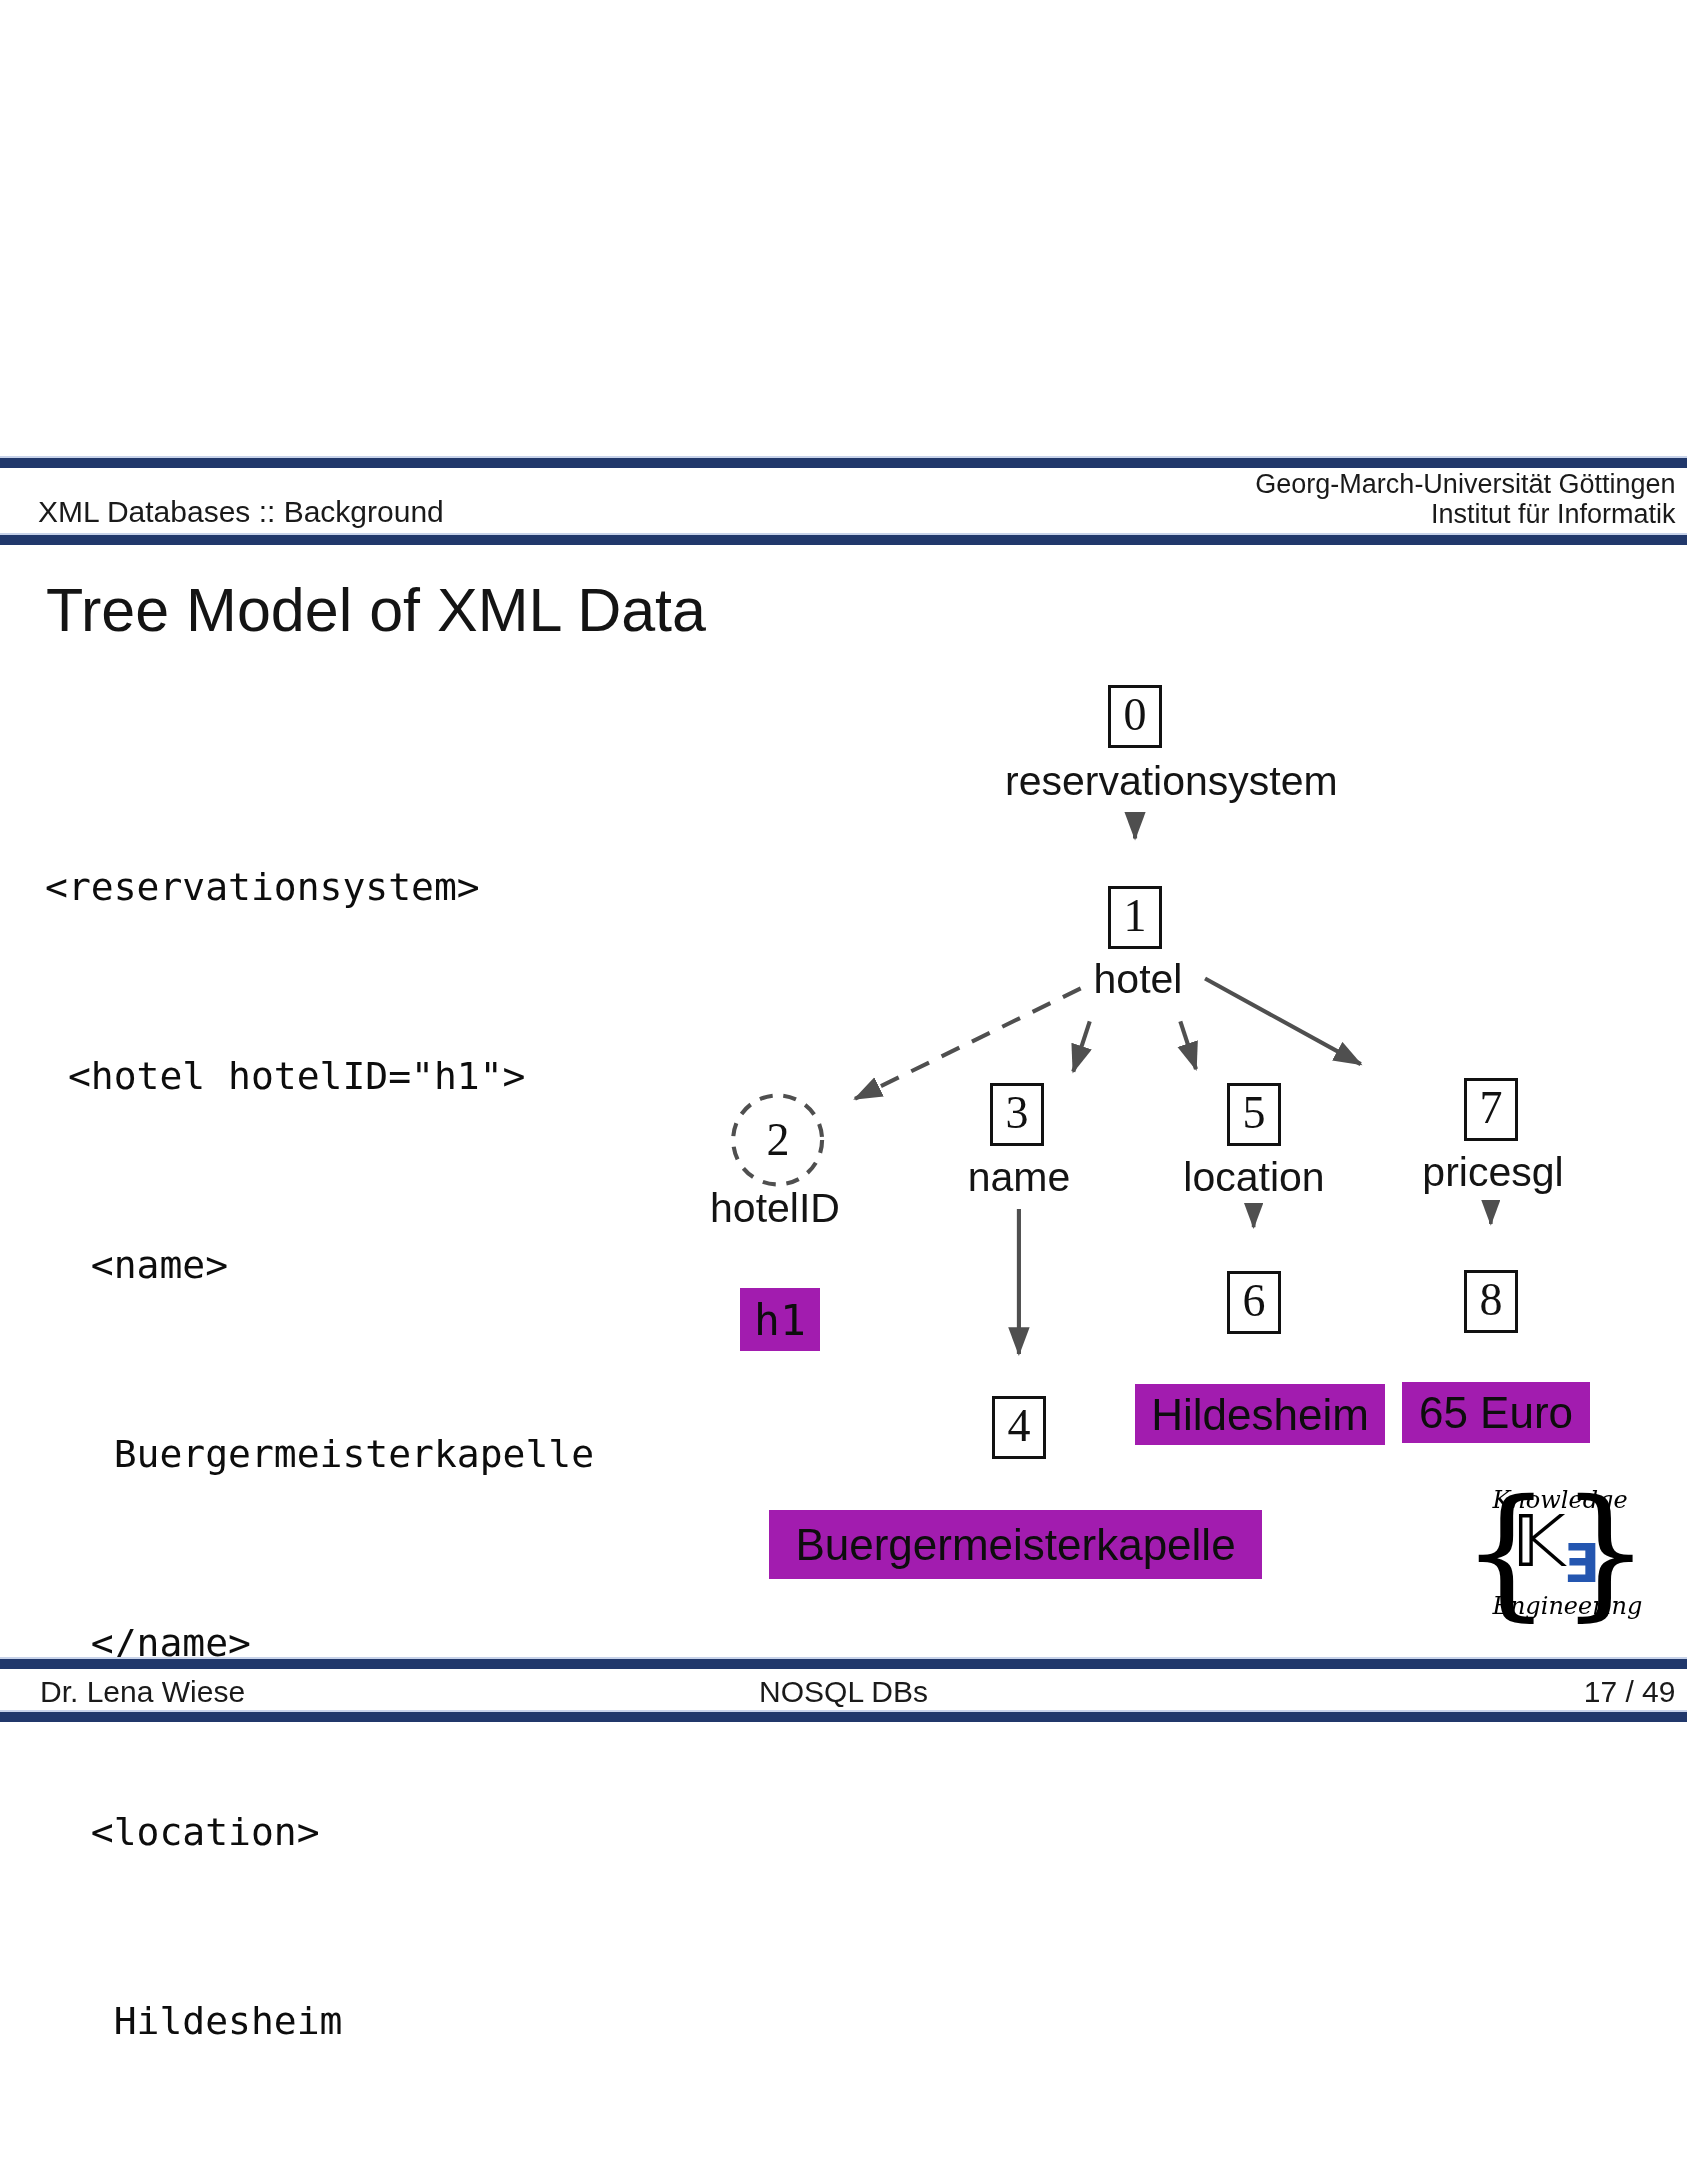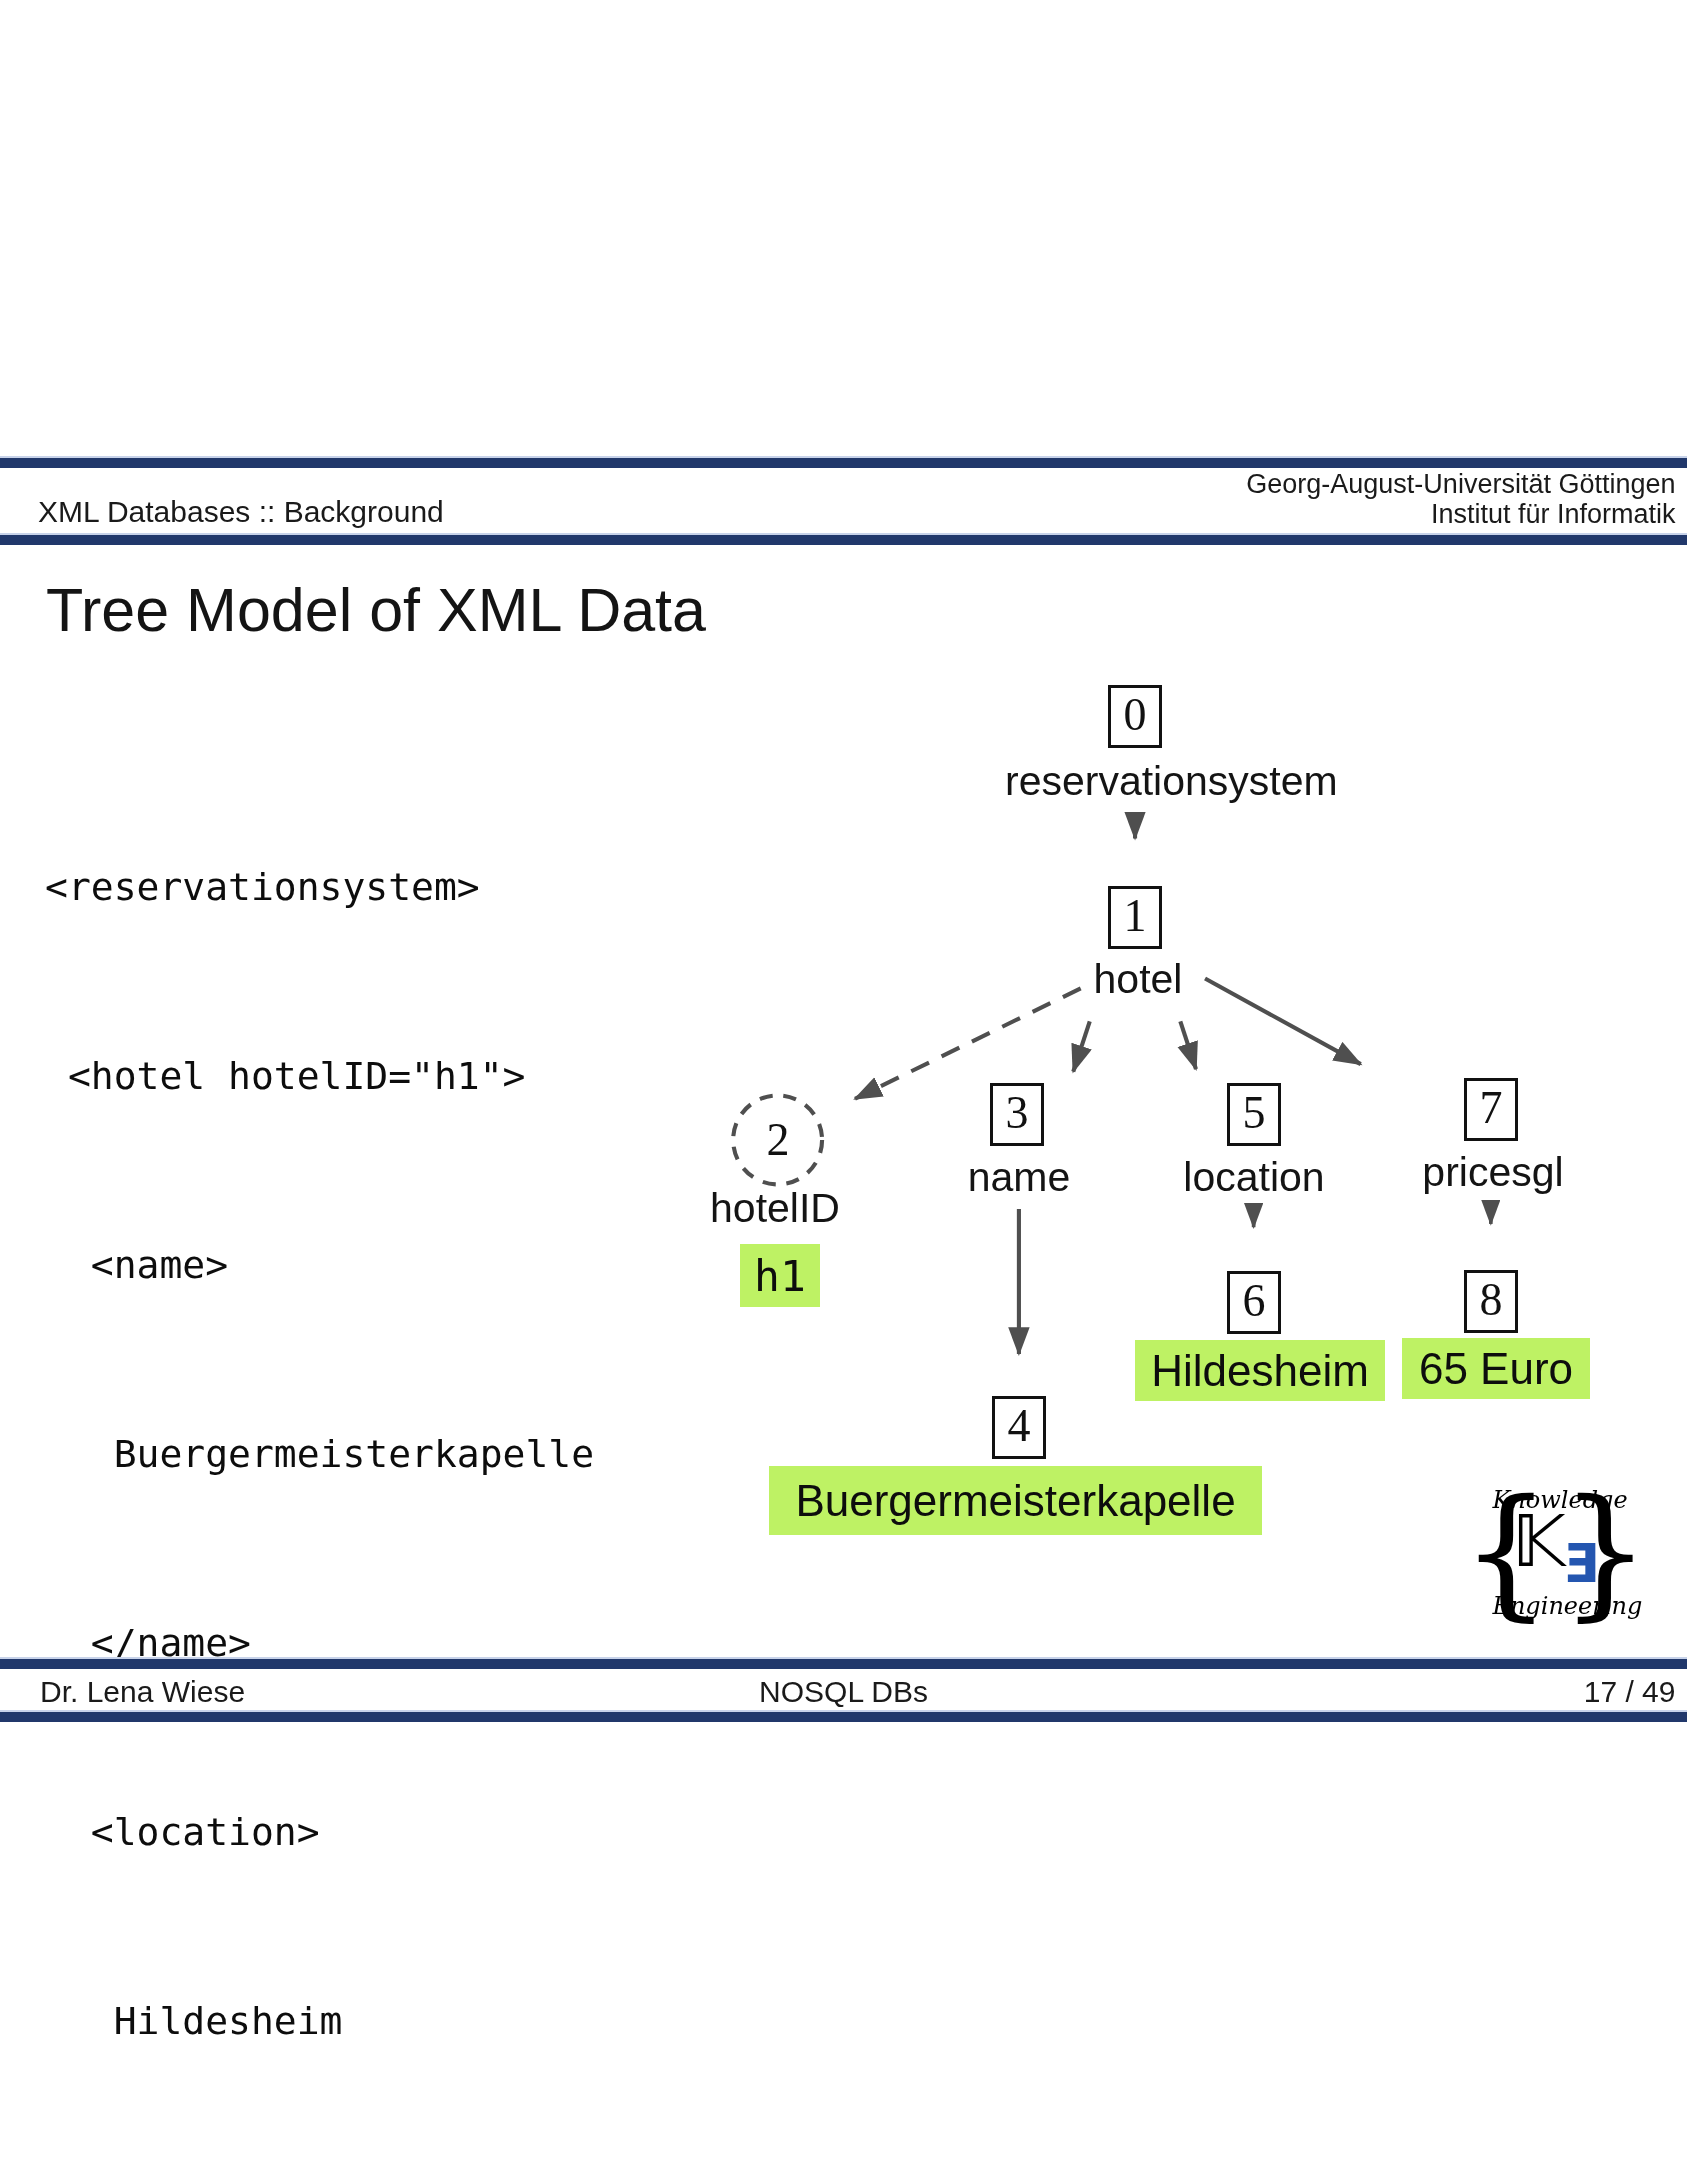--- a/index.html
+++ b/index.html
@@ -54,24 +54,24 @@
   .ndigit-free{
     position:absolute;width:66px;height:66px;
     font-family:"Liberation Serif",serif;
     font-size:46px;line-height:66px;text-align:center;color:#111;
   }
   .tlabel{
     position:absolute;width:330px;text-align:center;
     font-size:41px;color:#141414;
   }
   .gval{
-    position:absolute;background:#bef264;
+    position:absolute;background:#a21caf;
     text-align:left;color:#0d0d0d;
     font-size:44px;
-    display:flex;align-items:center;justify-content:center;
+    display:flex;align-items:center;justify-content:center;margin-top:44px;
   }
   .gval.mono{font-family:"DejaVu Sans Mono",monospace;font-size:43px;}
   
   .foot{top:1675px;font-size:30px;color:#1a1a1a;}
   .foot-author{left:40px;}
   .foot-course{left:0;width:1687px;text-align:center;}
   .foot-page{right:11.5px;}
   
   .logo{left:1466px;top:1031px;width:181px;height:129px;}
   .logo .brace{
@@ -100,21 +100,21 @@
     font-family:"DejaVu Sans",sans-serif;font-weight:600;
     font-size:53px;line-height:53px;color:#2456B0;
   }
 </style>
 </head>
 <body>
 
 <div class="bar bar-h1"></div>
 <div class="abs head-left">XML Databases :: Background</div>
 <div class="abs head-right">
-  <div>Georg-August-Universität Göttingen</div>
+  <div>Georg-March-Universität Göttingen</div>
   <div>Institut für Informatik</div>
 </div>
 <div class="bar bar-h2"></div>
 
 <div class="abs slide-title">Tree Model of XML Data</div>
 
 <div class="abs code">
   <div>&lt;reservationsystem&gt;</div>
   <div> &lt;hotel hotelID="h1"&gt;</div>
   <div>  &lt;name&gt;</div>

